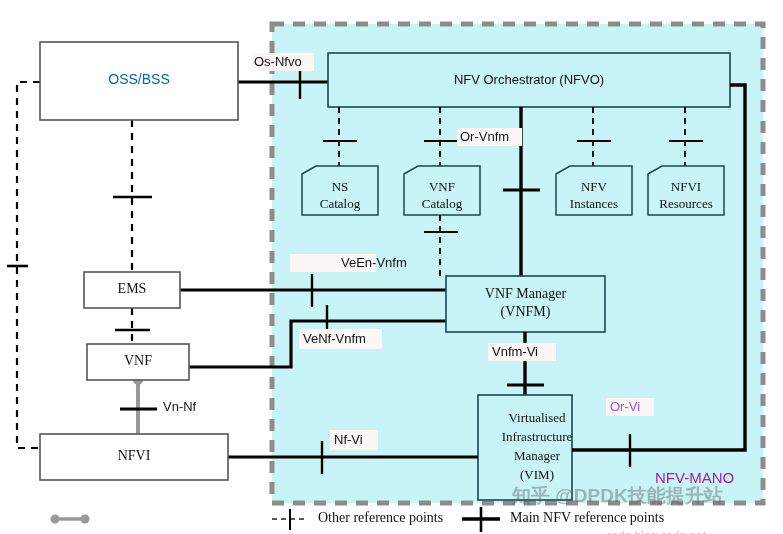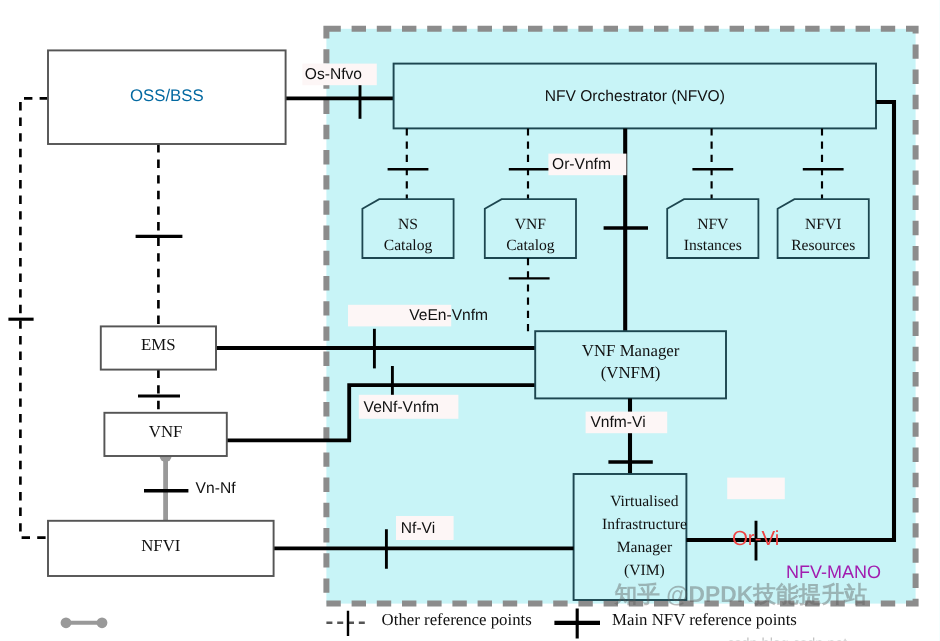--- a/index.html
+++ b/index.html
@@ -149,21 +149,21 @@
   <div class="lbl sans" style="position:absolute;left:254px;top:54px;font-size:13px;color:#111;">Os-Nfvo</div>
 
   <div class="lbl sans" style="position:absolute;left:460px;top:129px;font-size:13px;color:#111;">Or-Vnfm</div>
 
   <div class="lbl sans" style="position:absolute;left:293px;top:255px;font-size:13px;color:#111;margin-left:48px;">VeEn-Vnfm</div>
 
   <div class="lbl sans" style="position:absolute;left:303px;top:331px;font-size:13px;color:#111;">VeNf-Vnfm</div>
 
   <div class="lbl sans" style="position:absolute;left:492px;top:344px;font-size:13px;color:#111;">Vnfm-Vi</div>
 
-  <div class="lbl sans" style="position:absolute;left:610px;top:399px;font-size:17px;color:#ef4444;margin-top:40px;">Or-Vi</div>
+  <div class="lbl sans" style="position:absolute;left:610px;top:399px;font-size:13px;color:#8b5cf6;">Or-Vi</div>
 
   <div class="lbl sans" style="position:absolute;left:334px;top:432px;font-size:13px;color:#111;">Nf-Vi</div>
 
   <div class="lbl sans" style="position:absolute;left:163px;top:399px;font-size:13px;color:#111;">Vn-Nf</div>
 
   <div class="lbl sans" style="position:absolute;left:655px;top:469px;font-size:15px;font-weight:normal;color:#a21caf;">NFV-MANO</div>
 
 
   <div class="lbl serif" style="position:absolute;left:318px;top:510px;font-size:14px;color:#111;">Other reference points</div>
 

